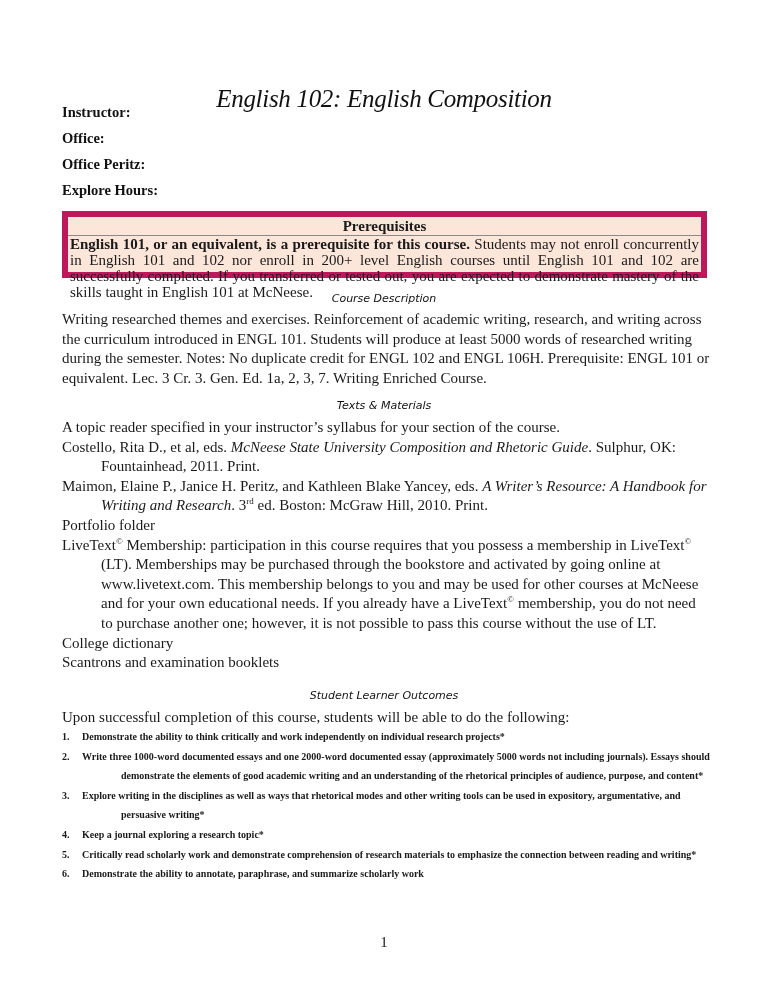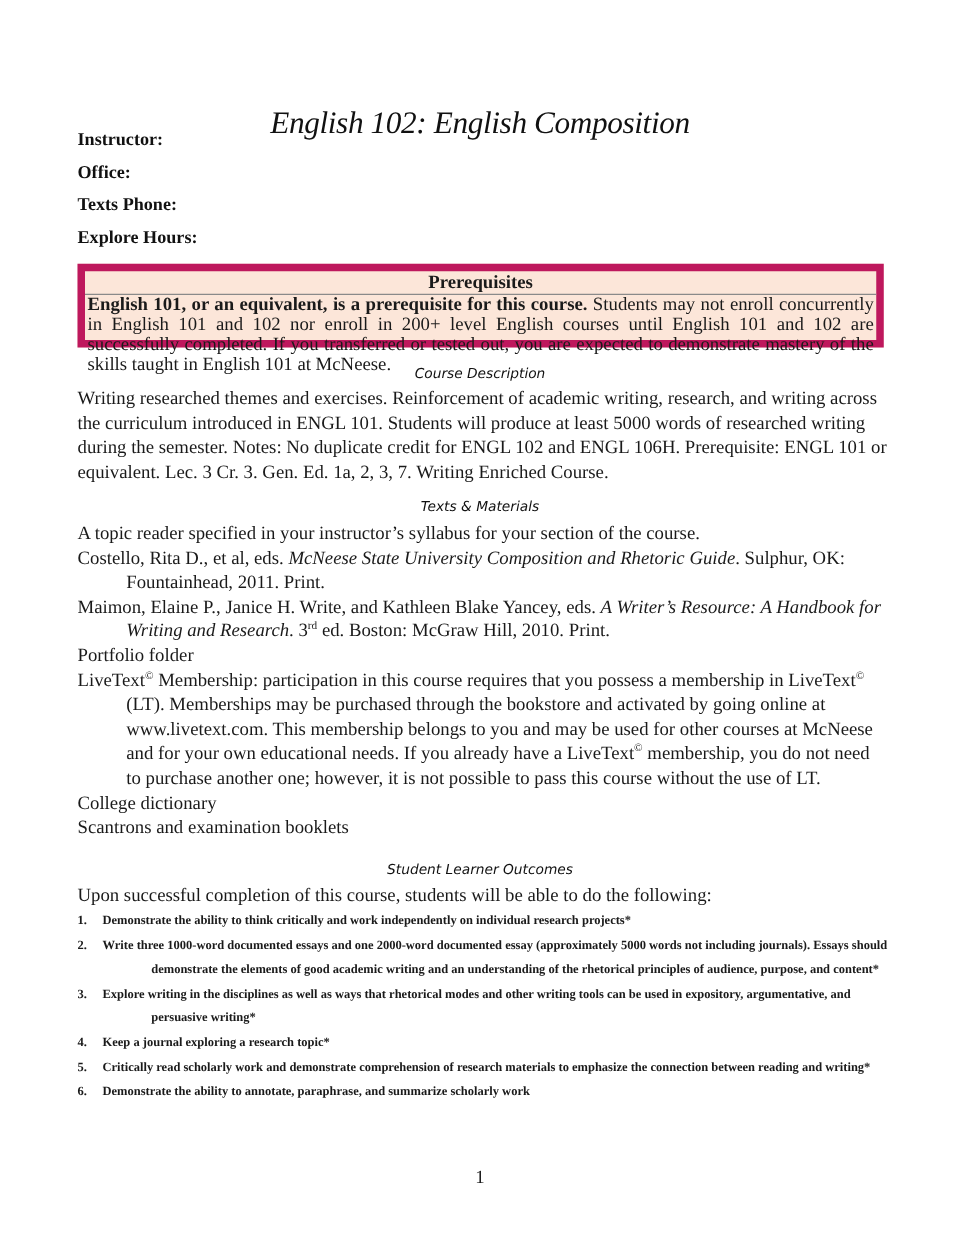--- a/index.html
+++ b/index.html
@@ -28,36 +28,36 @@
 </style>
 </head>
 <body>
 
 <div>
 
   <h1 class="title">English 102: English Composition</h1>
 
   <div class="label" style="top:104px;">Instructor:</div>
   <div class="label" style="top:130px;">Office:</div>
-  <div class="label" style="top:156px;">Texts Phone:</div>
+  <div class="label" style="top:156px;">Office Peritz:</div>
   <div class="label" style="top:182px;">Explore Hours:</div>
 
   <div class="prereq">
     <div class="prereq-head">Prerequisites</div>
     <div class="prereq-body"><b>English 101, or an equivalent, is a prerequisite for this course.</b><span> Students may not enroll concurrently in English 101 and 102 nor enroll in 200+ level English courses until English 101 and 102 are successfully completed. If you transferred or tested out, you are expected to demonstrate mastery of the skills taught in English 101 at McNeese.</span></div>
   </div>
 
   <div class="sec-head" style="top:292px;">Course Description</div>
   <div class="para" style="top:310px;">Writing researched themes and exercises. Reinforcement of academic writing, research, and writing across the curriculum introduced in ENGL 101. Students will produce at least 5000 words of researched writing during the semester. Notes: No duplicate credit for ENGL 102 and ENGL 106H. Prerequisite: ENGL 101 or equivalent. Lec. 3 Cr. 3. Gen. Ed. 1a, 2, 3, 7. Writing Enriched Course.</div>
 
   <div class="sec-head" style="top:399px;">Texts &amp; Materials</div>
   <div class="para" style="top:418px;">
     <div>A topic reader specified in your instructor’s syllabus for your section of the course.</div>
     <div class="hang"><span>Costello, Rita D., et al, eds. </span><i>McNeese State University Composition and Rhetoric Guide</i><span>. Sulphur, OK: Fountainhead, 2011. Print.</span></div>
-    <div class="hang"><span>Maimon, Elaine P., Janice H. Write, and Kathleen Blake Yancey, eds. </span><i>A Writer’s Resource: A Handbook for Writing and Research</i><span>. 3</span><sup>rd</sup><span> ed. Boston: McGraw Hill, 2010. Print.</span></div>
+    <div class="hang"><span>Maimon, Elaine P., Janice H. Peritz, and Kathleen Blake Yancey, eds. </span><i>A Writer’s Resource: A Handbook for Writing and Research</i><span>. 3</span><sup>rd</sup><span> ed. Boston: McGraw Hill, 2010. Print.</span></div>
     <div>Portfolio folder</div>
     <div class="hang"><span>LiveText</span><sup>©</sup><span> Membership: participation in this course requires that you possess a membership in LiveText</span><sup>©</sup><span> (LT). Memberships may be purchased through the bookstore and activated by going online at www.livetext.com. This membership belongs to you and may be used for other courses at McNeese and for your own educational needs. If you already have a LiveText</span><sup>©</sup><span> membership, you do not need to purchase another one; however, it is not possible to pass this course without the use of LT.</span></div>
     <div>College dictionary</div>
     <div>Scantrons and examination booklets</div>
   </div>
 
   <div class="sec-head" style="top:689px;">Student Learner Outcomes</div>
   <div class="para" style="top:708px;">Upon successful completion of this course, students will be able to do the following:</div>
   <ul class="olist" style="top:727px;">
     <li><span class="num">1.</span><span>Demonstrate the ability to think critically and work independently on individual research projects*</span></li>

